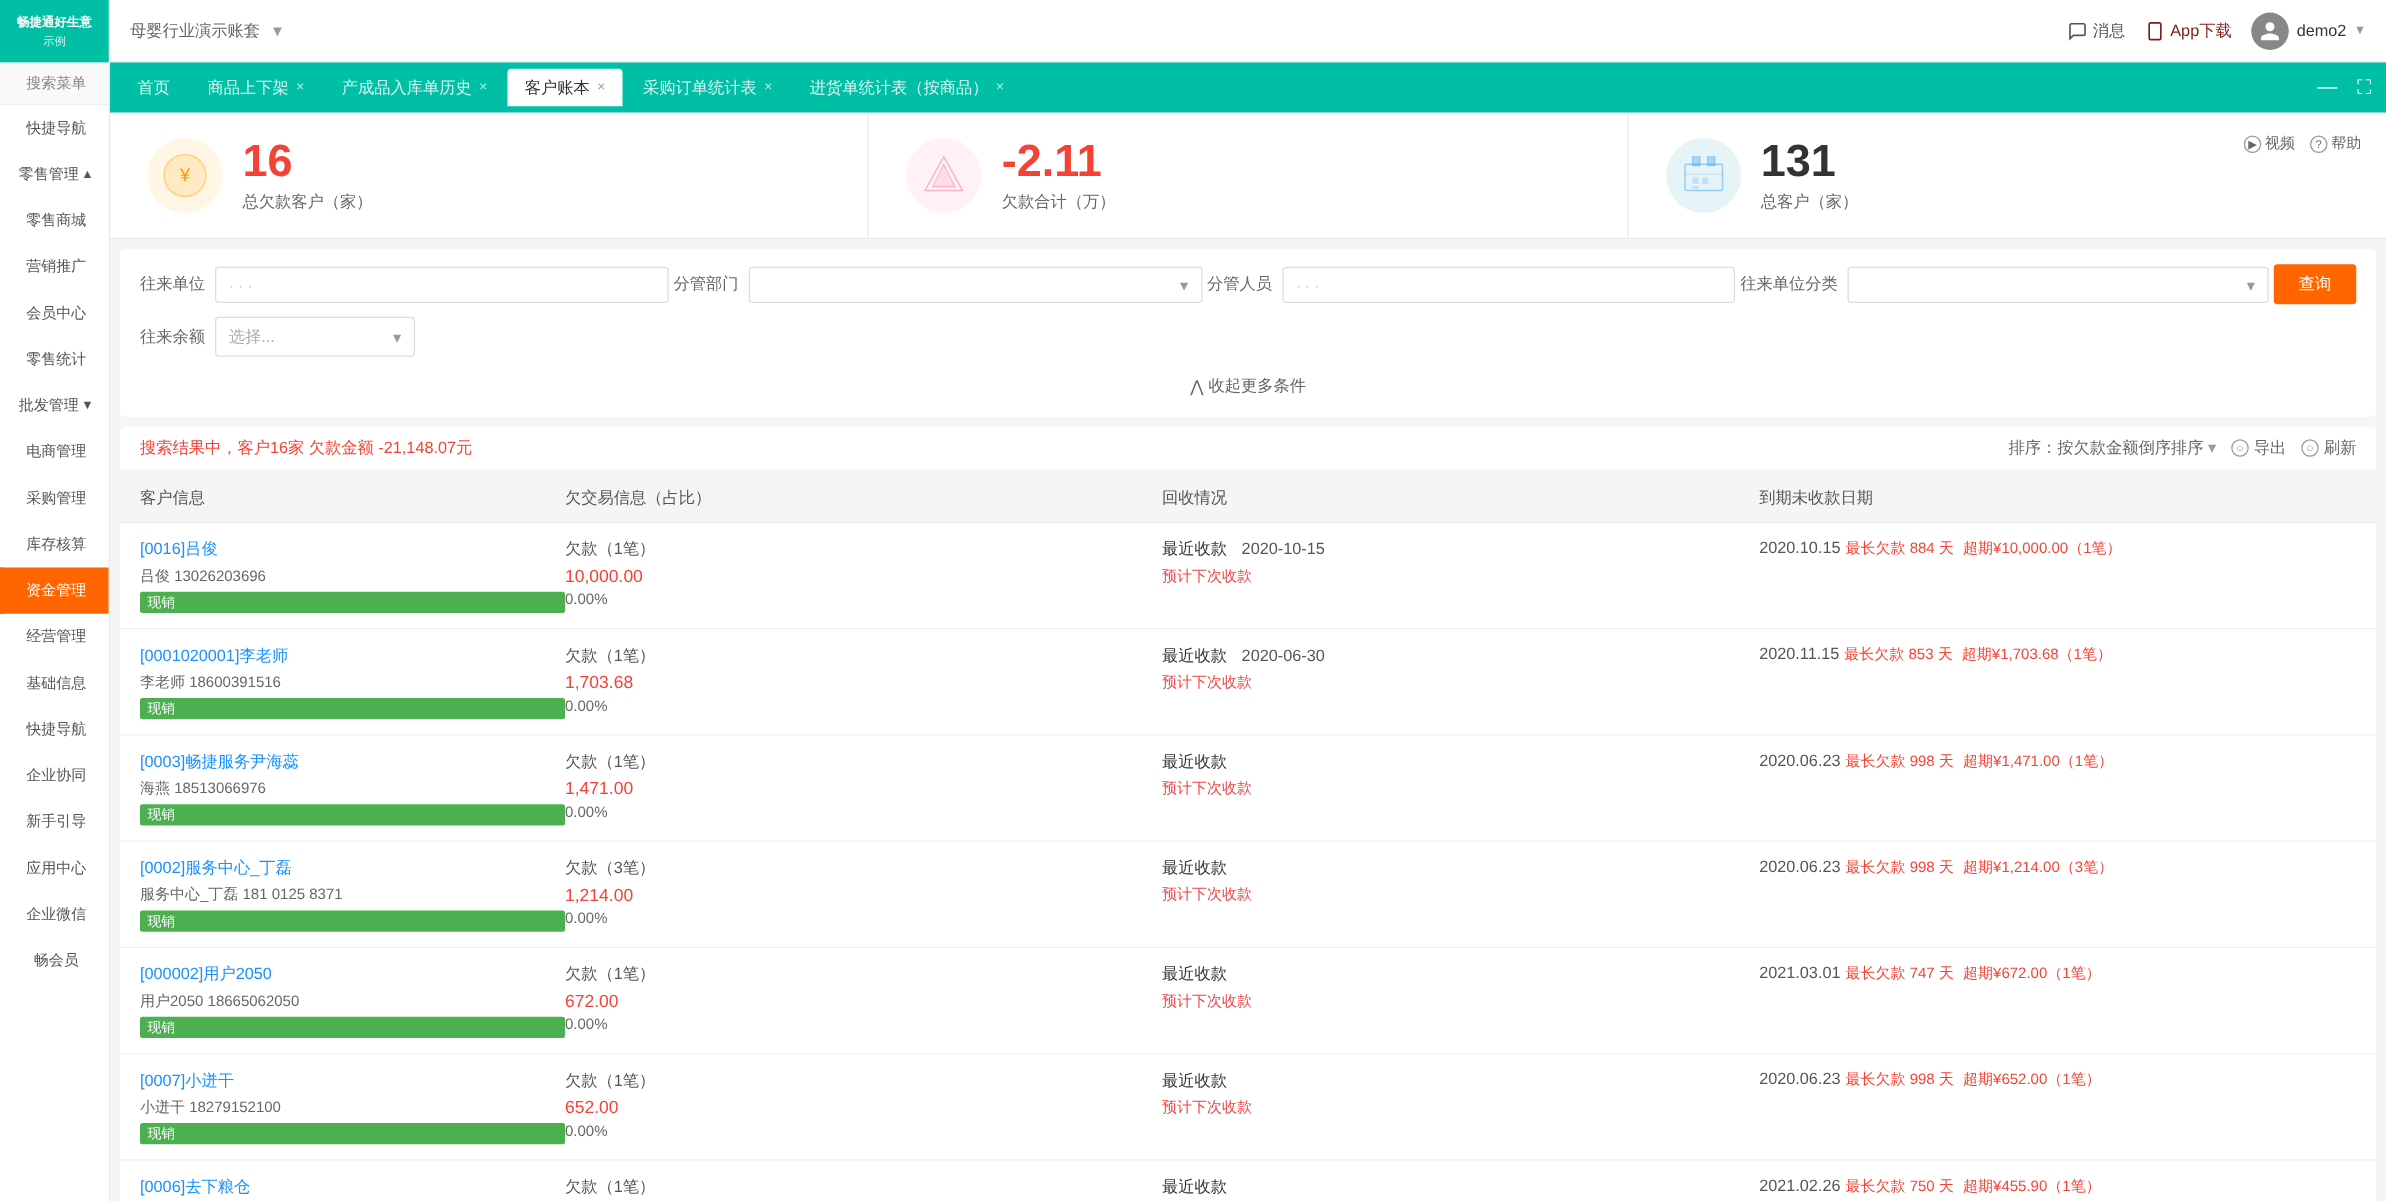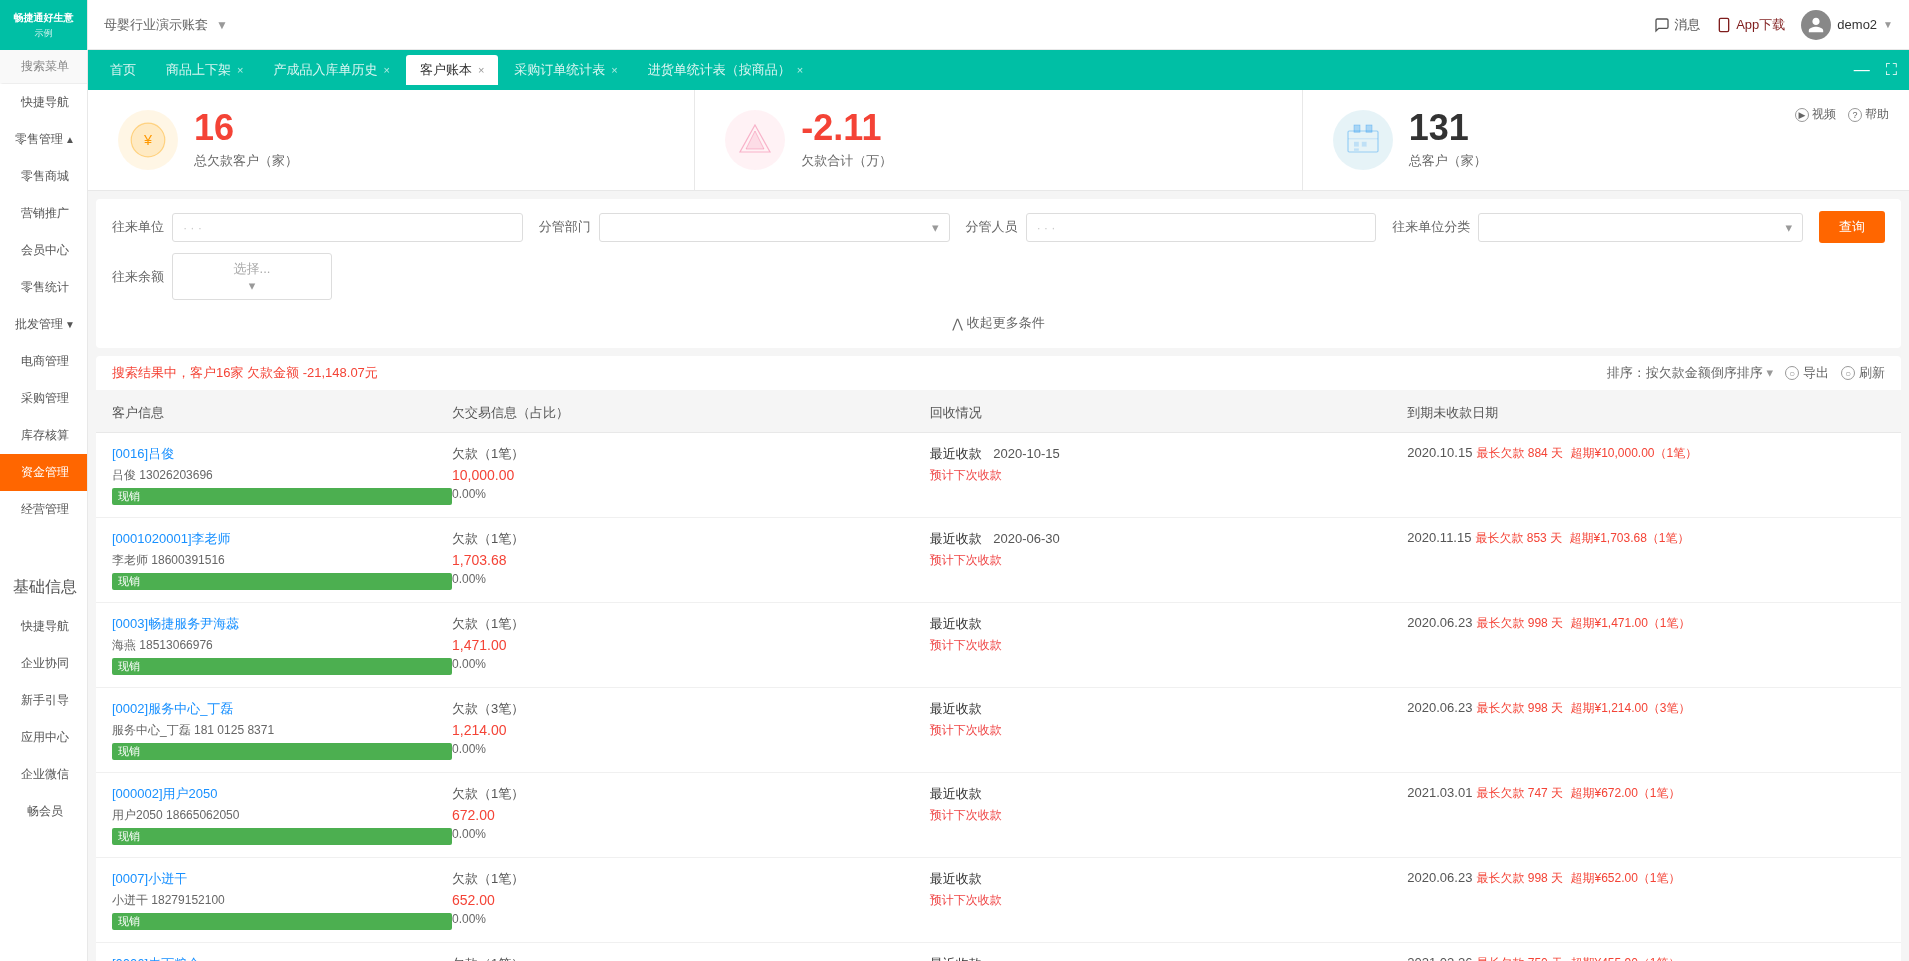--- a/index.html
+++ b/index.html
@@ -48,21 +48,21 @@
     .stat-icon.pink { background: rgba(255,192,203,0.2); color: #e91e63; }
     .stat-icon.blue { background: rgba(173,216,230,0.3); color: #2196f3; }
     .stat-info { flex: 1; }
     .stat-number { font-size: 36px; font-weight: bold; line-height: 1; margin-bottom: 6px; }
     .stat-number.red { color: #f44336; }
     .stat-number.black { color: #333; }
     .stat-label { font-size: 13px; color: #666; }
 
     
     .filter-area { background: #fff; margin: 8px; border-radius: 4px; padding: 12px 16px; }
-    .filter-row { display: flex; align-items: center; gap: 16px; margin-bottom: 10px; flex-wrap: wrap; }
+    .filter-row { display: flex; align-items: center; gap: 4px; margin-bottom: 10px; flex-wrap: wrap; }
     .filter-item { display: flex; align-items: center; gap: 8px; flex: 1; min-width: 200px; }
     .filter-label { font-size: 13px; color: #666; white-space: nowrap; }
     .filter-input { flex: 1; border: 1px solid #ddd; border-radius: 3px; padding: 6px 10px; font-size: 13px; color: #333; background: #fff; display: flex; align-items: center; justify-content: space-between; cursor: pointer; min-width: 120px; }
     .filter-select { flex: 1; border: 1px solid #ddd; border-radius: 3px; padding: 6px 10px; font-size: 13px; color: #333; background: #fff; display: flex; align-items: center; justify-content: space-between; cursor: pointer; }
     .filter-btn-query { background: #ff6600; color: #fff; border: none; border-radius: 3px; padding: 7px 20px; font-size: 13px; cursor: pointer; white-space: nowrap; }
     .filter-btn-collapse { display: flex; align-items: center; justify-content: center; gap: 4px; font-size: 13px; color: #666; cursor: pointer; padding: 4px 0; }
 
     
     .results-bar { display: flex; align-items: center; justify-content: space-between; margin: 0 8px 4px; padding: 8px 16px; background: #fff; border-radius: 4px 4px 0 0; }
     .results-info { font-size: 13px; color: #555; }
@@ -154,21 +154,21 @@
 
       <div class="sidebar-item active">
         <div style="font-size:12px;color:#fff;">资金管理</div>
       </div>
 
       <div class="sidebar-item">
         <div style="font-size:12px;">经营管理</div>
       </div>
 
       <div class="sidebar-item">
-        <div style="font-size:16px;margin-top:39px;">基础信息</div>
+        <div style="font-size:12px;">基础信息</div>
       </div>
 
       <div class="sidebar-item">
         <div style="font-size:12px;">快捷导航</div>
       </div>
 
       <div class="sidebar-item">
         <div style="font-size:12px;">企业协同</div>
       </div>
 
@@ -346,21 +346,21 @@
               <span style="color:#999;">▾</span>
             </div>
           </div>
 
           <button class="filter-btn-query">查询</button>
         </div>
 
         <div class="filter-row">
           <div class="filter-item">
             <span class="filter-label">往来余额</span>
-            <div class="filter-select" style="min-width:120px;max-width:160px;flex-direction:column;">
+            <div class="filter-select" style="min-width:120px;max-width:160px;">
               <span style="color:#aaa;">选择...</span>
               <span style="color:#999;">▾</span>
             </div>
           </div>
         </div>
 
         <div class="filter-btn-collapse">
           <span>⋀</span>
           <span>收起更多条件</span>
         </div>

